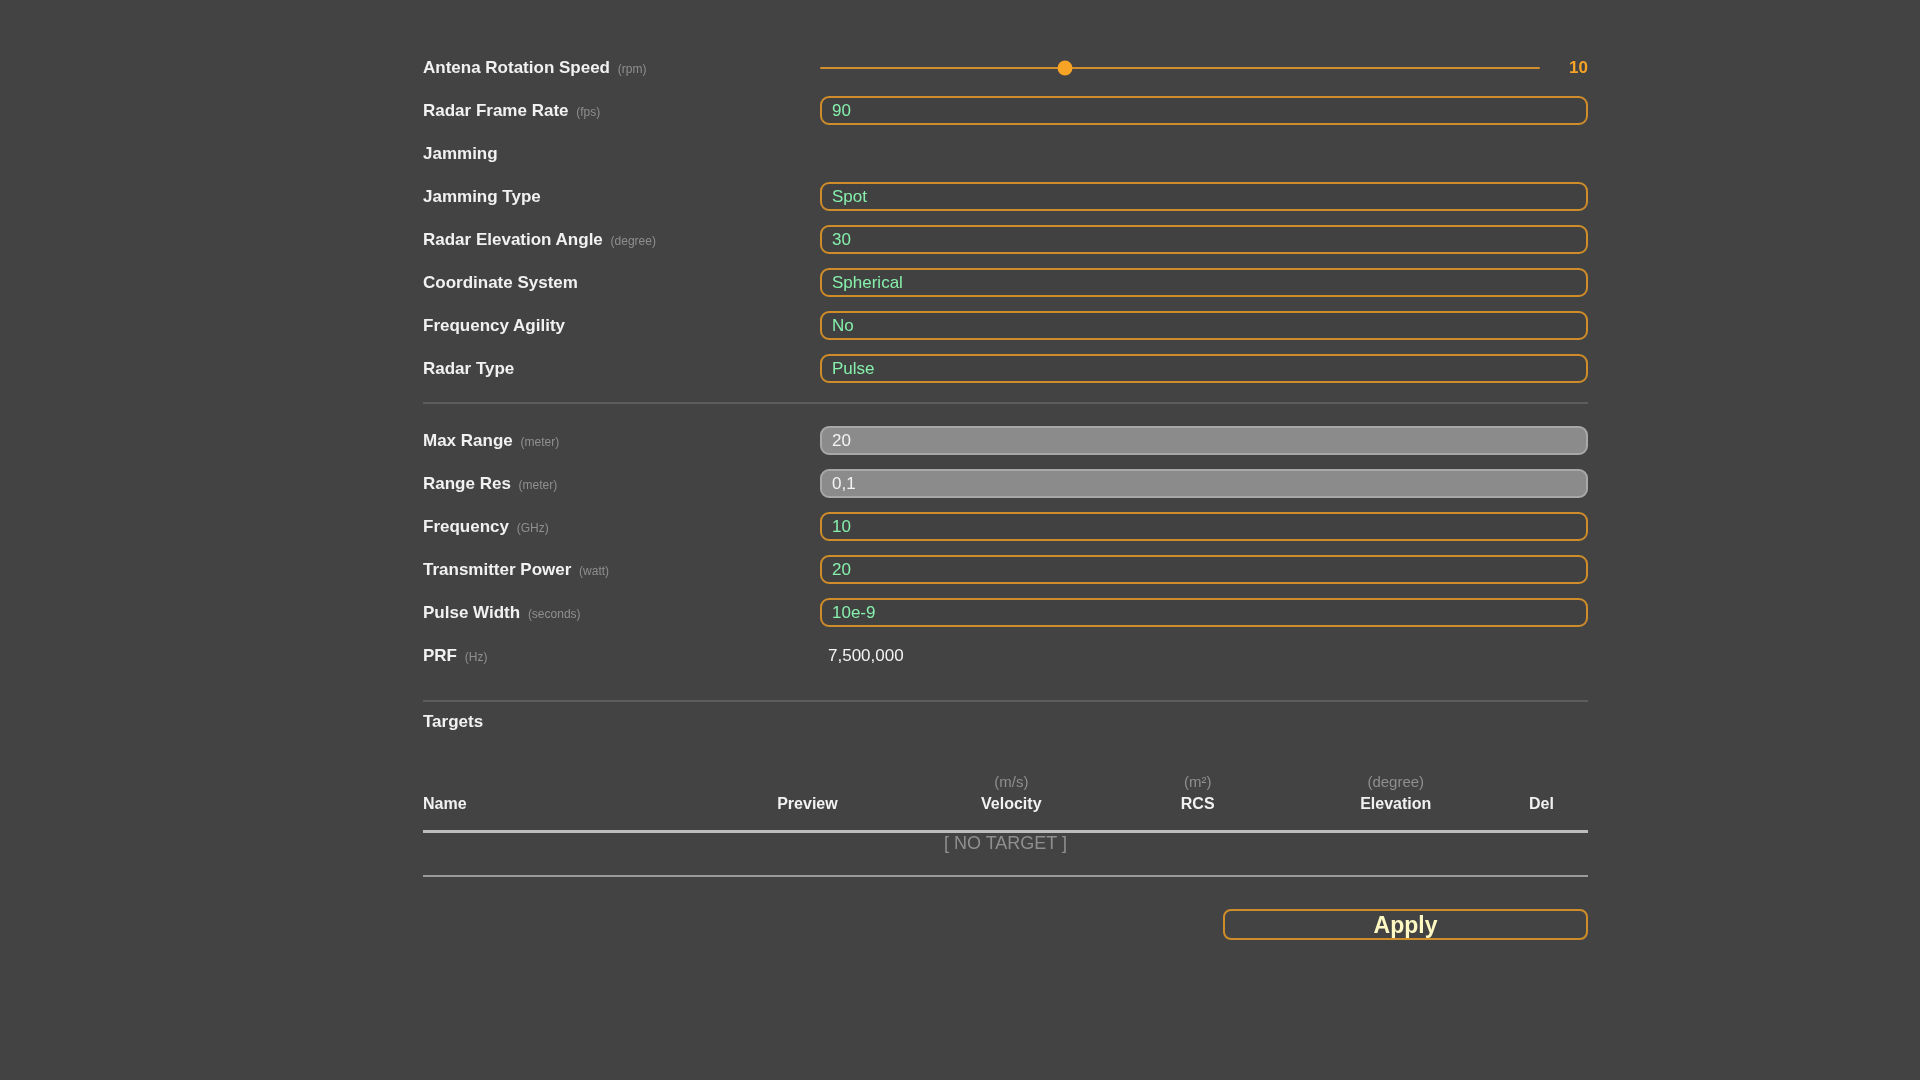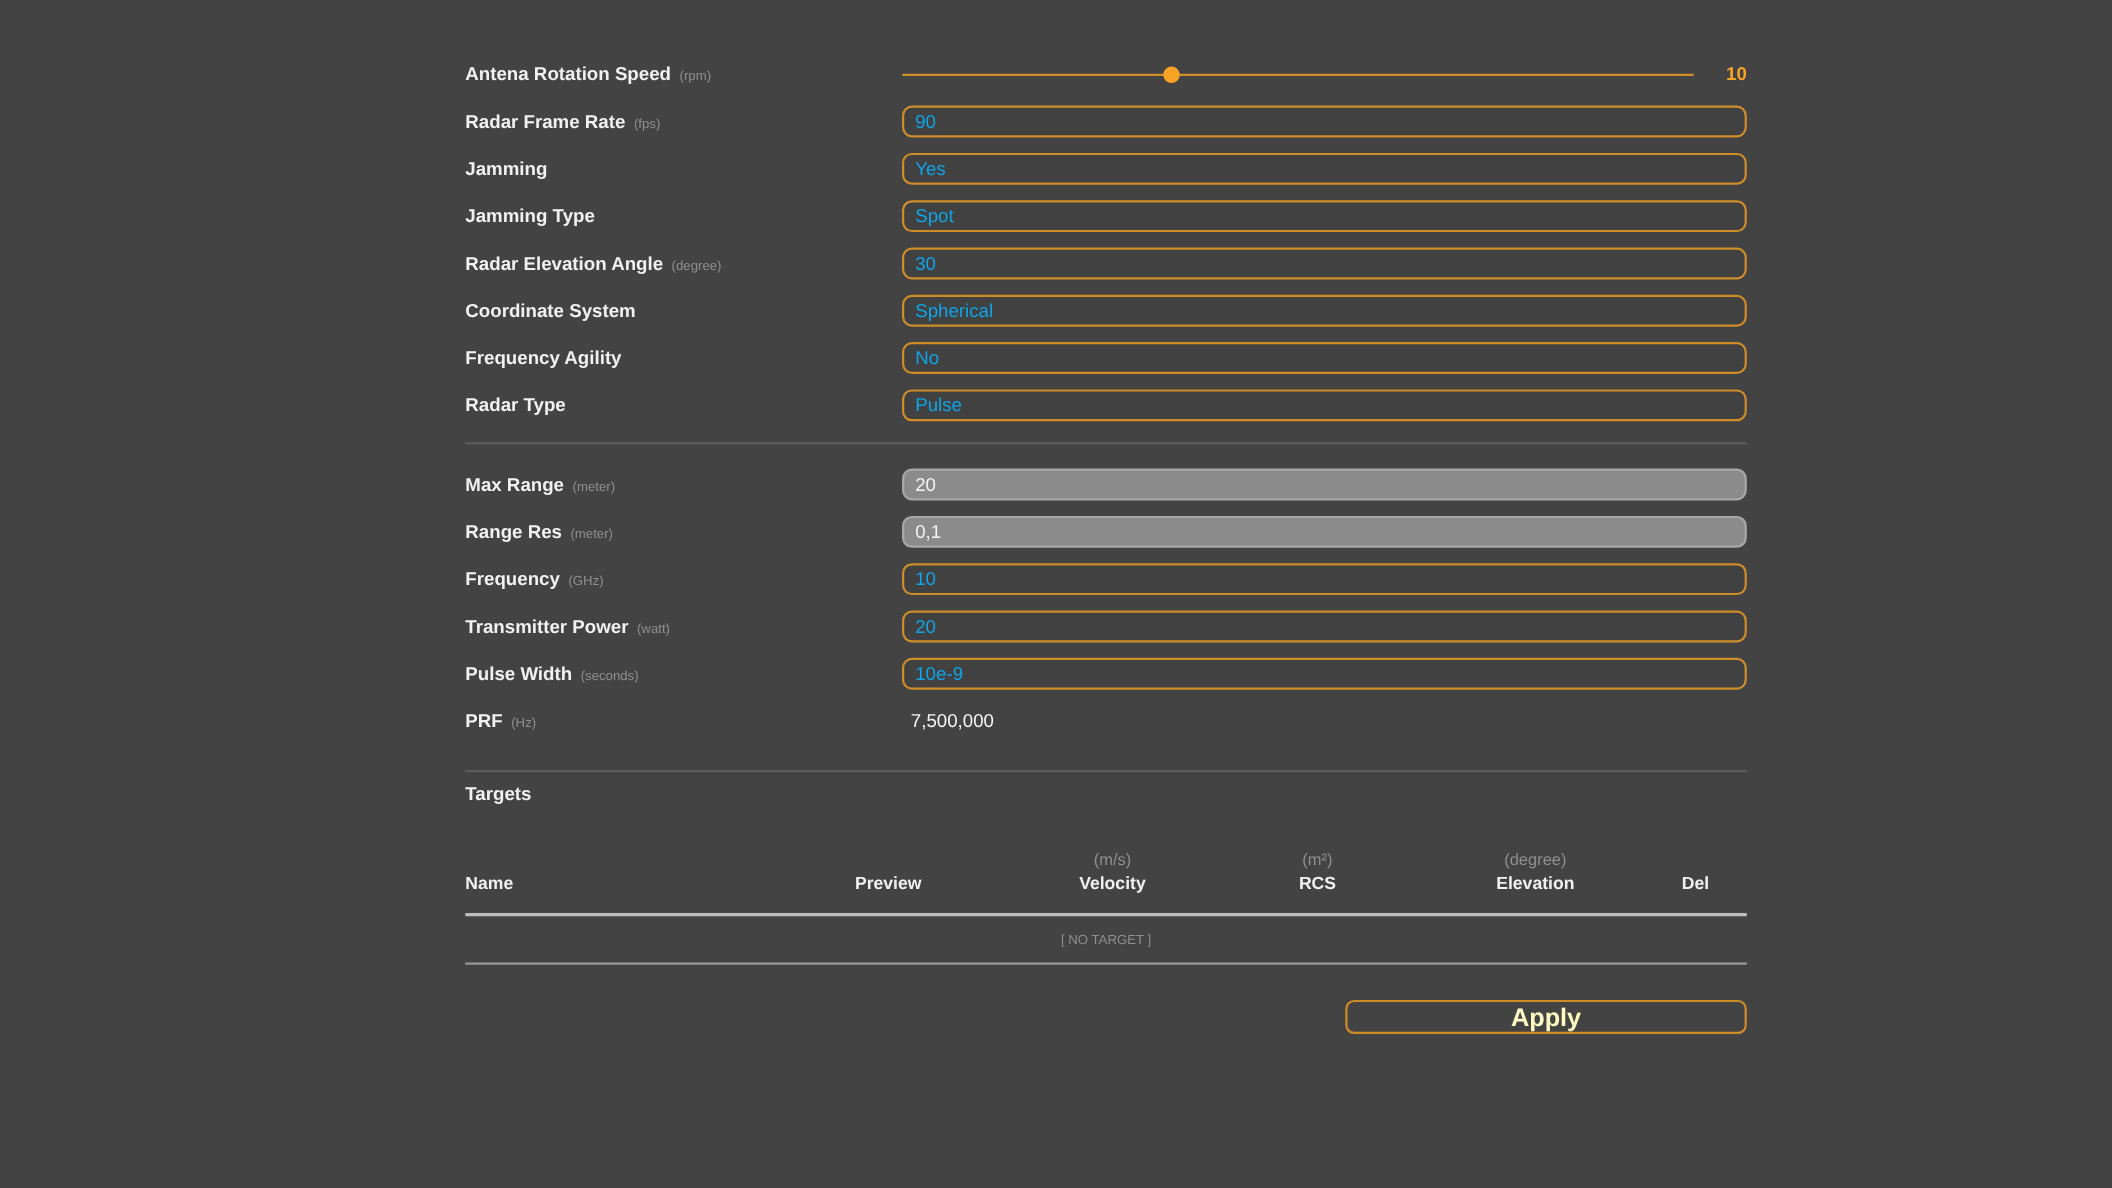--- a/index.html
+++ b/index.html
@@ -36,21 +36,21 @@
     font-size: 12px;
     margin-left: 3px;
   }
   .control { flex: 1; display: flex; align-items: center; }
   input.field {
     width: 100%;
     height: 29px;
     background: #414141;
     border: 2px solid #cf8d2a;
     border-radius: 9px;
-    color: #0ea5e9;
+    color: #86efac;
     font-size: 17px;
     font-family: "Liberation Sans", sans-serif;
     padding: 0 10px;
     outline: none;
   }
   input.field:disabled {
     background: #8b8b8b;
     border-color: #a8a8a8;
     color: #f4f4f4;
   }
@@ -127,24 +127,23 @@
   .col-elevation { width: 17%; }
   .col-del       { width: 8%;  }
   .table-rule-top {
     height: 3px;
     background: #bdbdbd;
     margin-top: 14px;
   }
   .empty-row {
     height: 42px;
     display: flex;
-    align-items: center;
     justify-content: center;
     color: #8f8f8f;
-    font-size: 12px;
+    font-size: 18px;
   }
   .table-rule-bottom {
     height: 2px;
     background: #9b9b9b;
   }
   .apply-btn {
     display: block;
     margin-left: auto;
     margin-top: 32px;
     width: 365px;
@@ -186,23 +185,20 @@
     </div>
     <div class="control">
         <input class="field" type="text" value="90" style="">
       </div>
   </div>
 
   <div class="row">
     <div class="row-label">
       <span>Jamming</span>
     </div>
-    <div class="control">
-        <input class="field" type="text" value="Yes" style="">
-      </div>
   </div>
 
   <div class="row">
     <div class="row-label">
       <span>Jamming Type</span>
     </div>
     <div class="control">
         <input class="field" type="text" value="Spot" style="">
       </div>
   </div>

